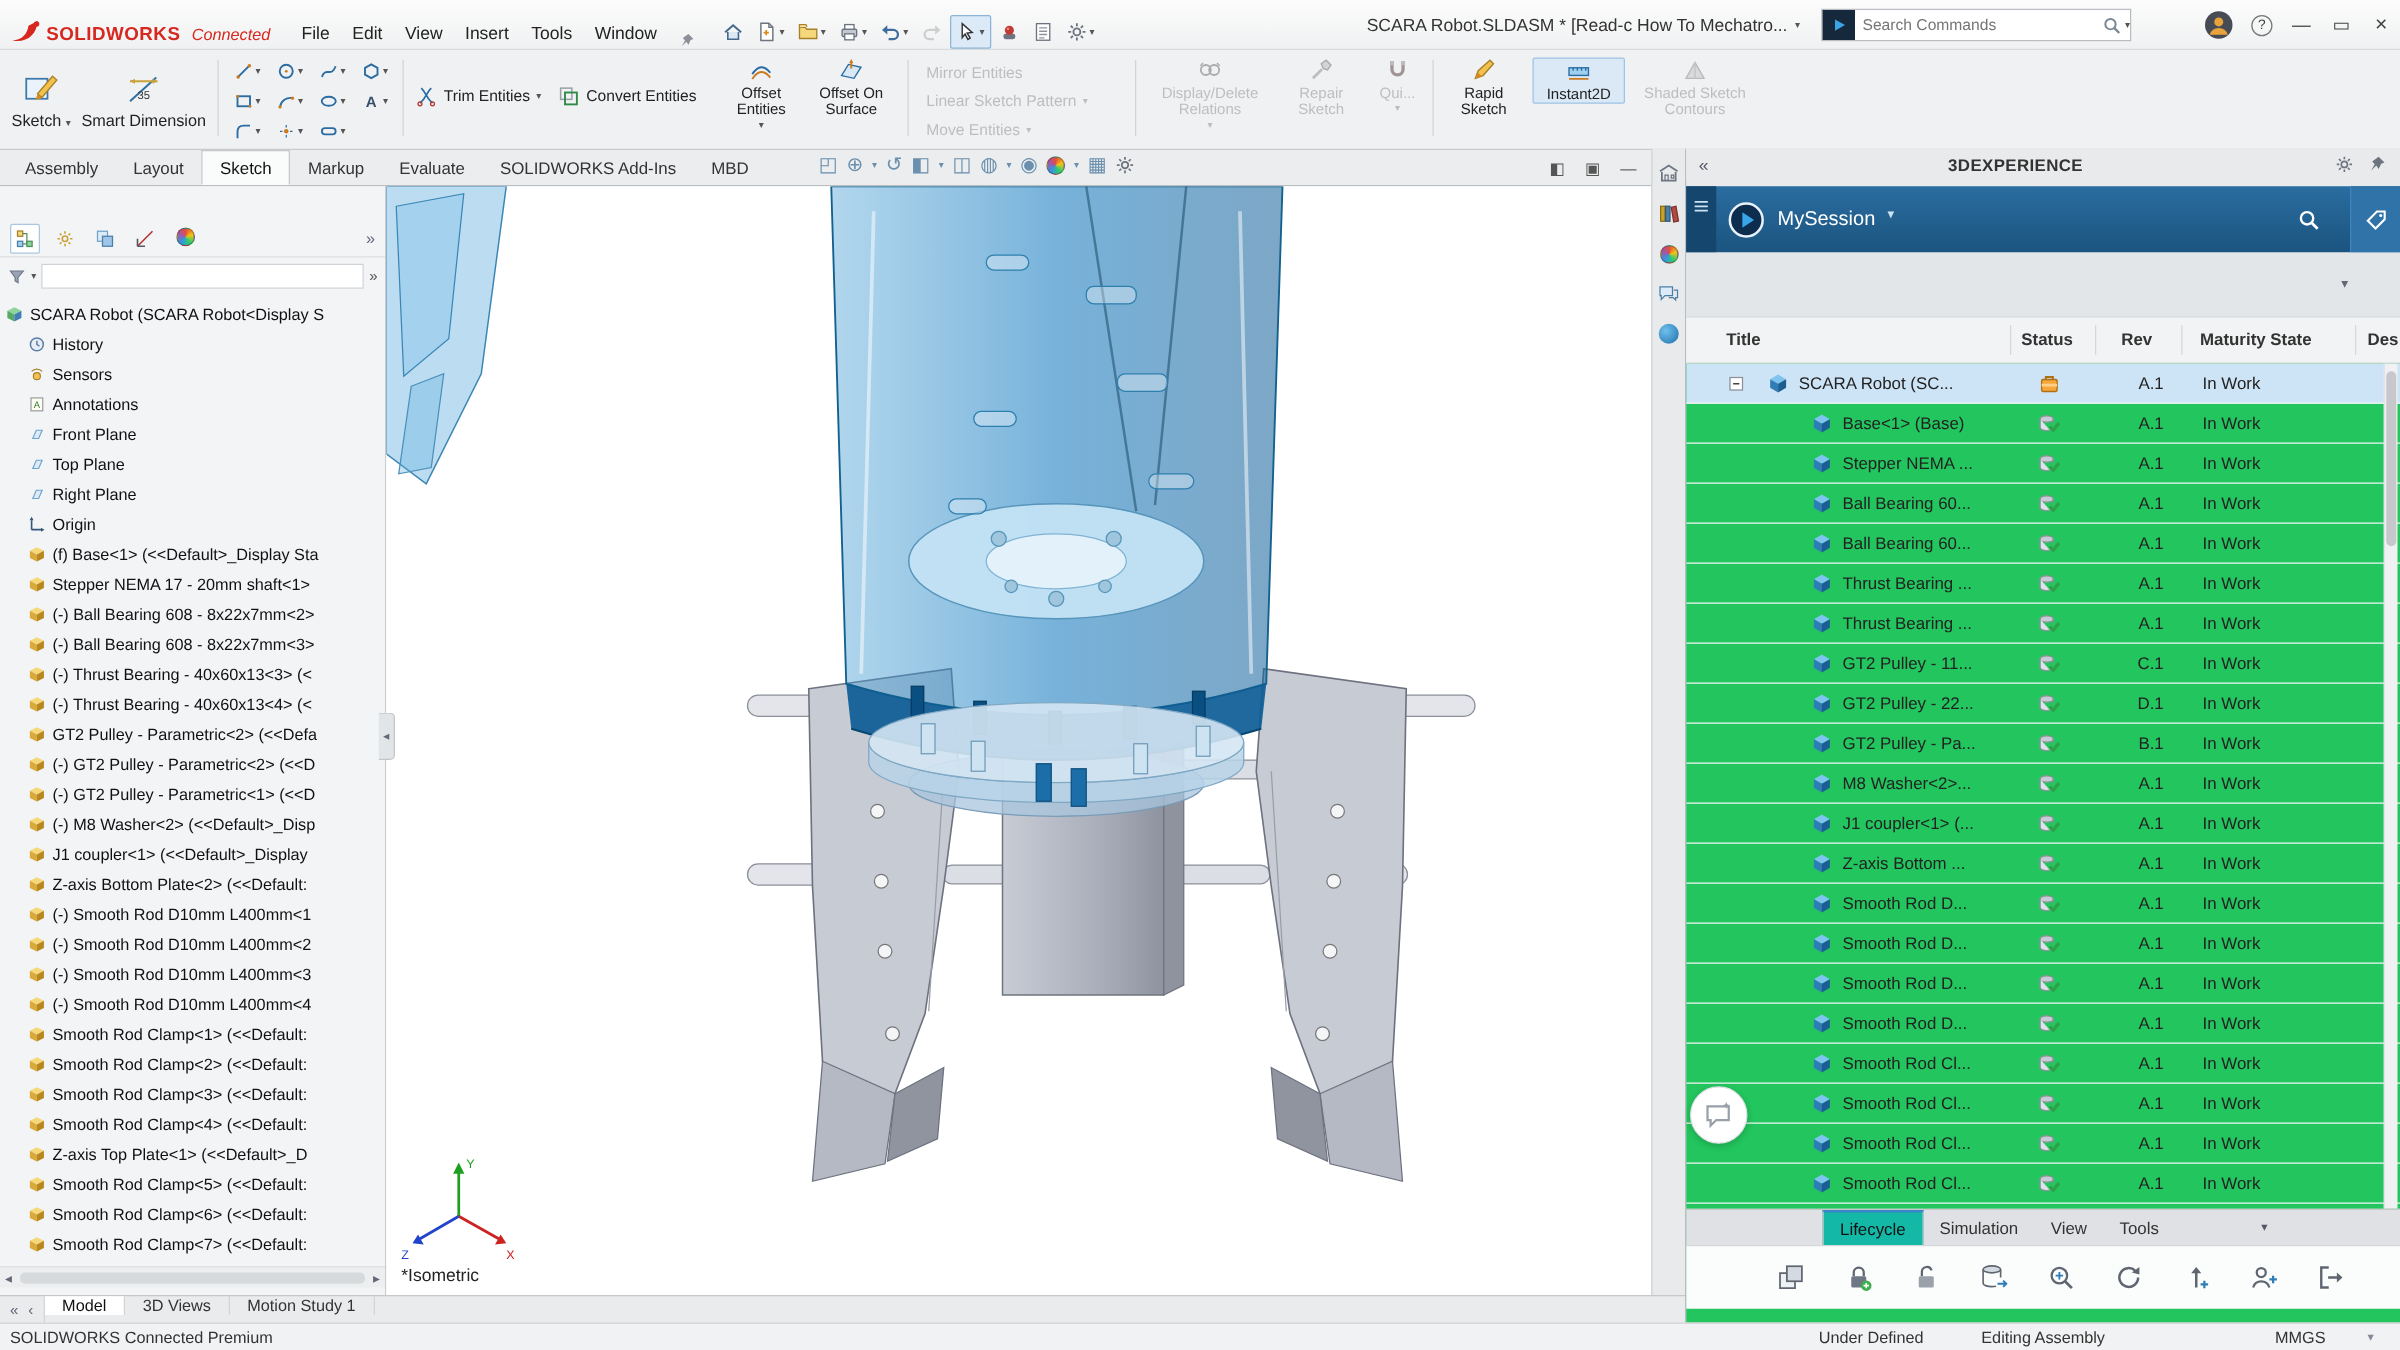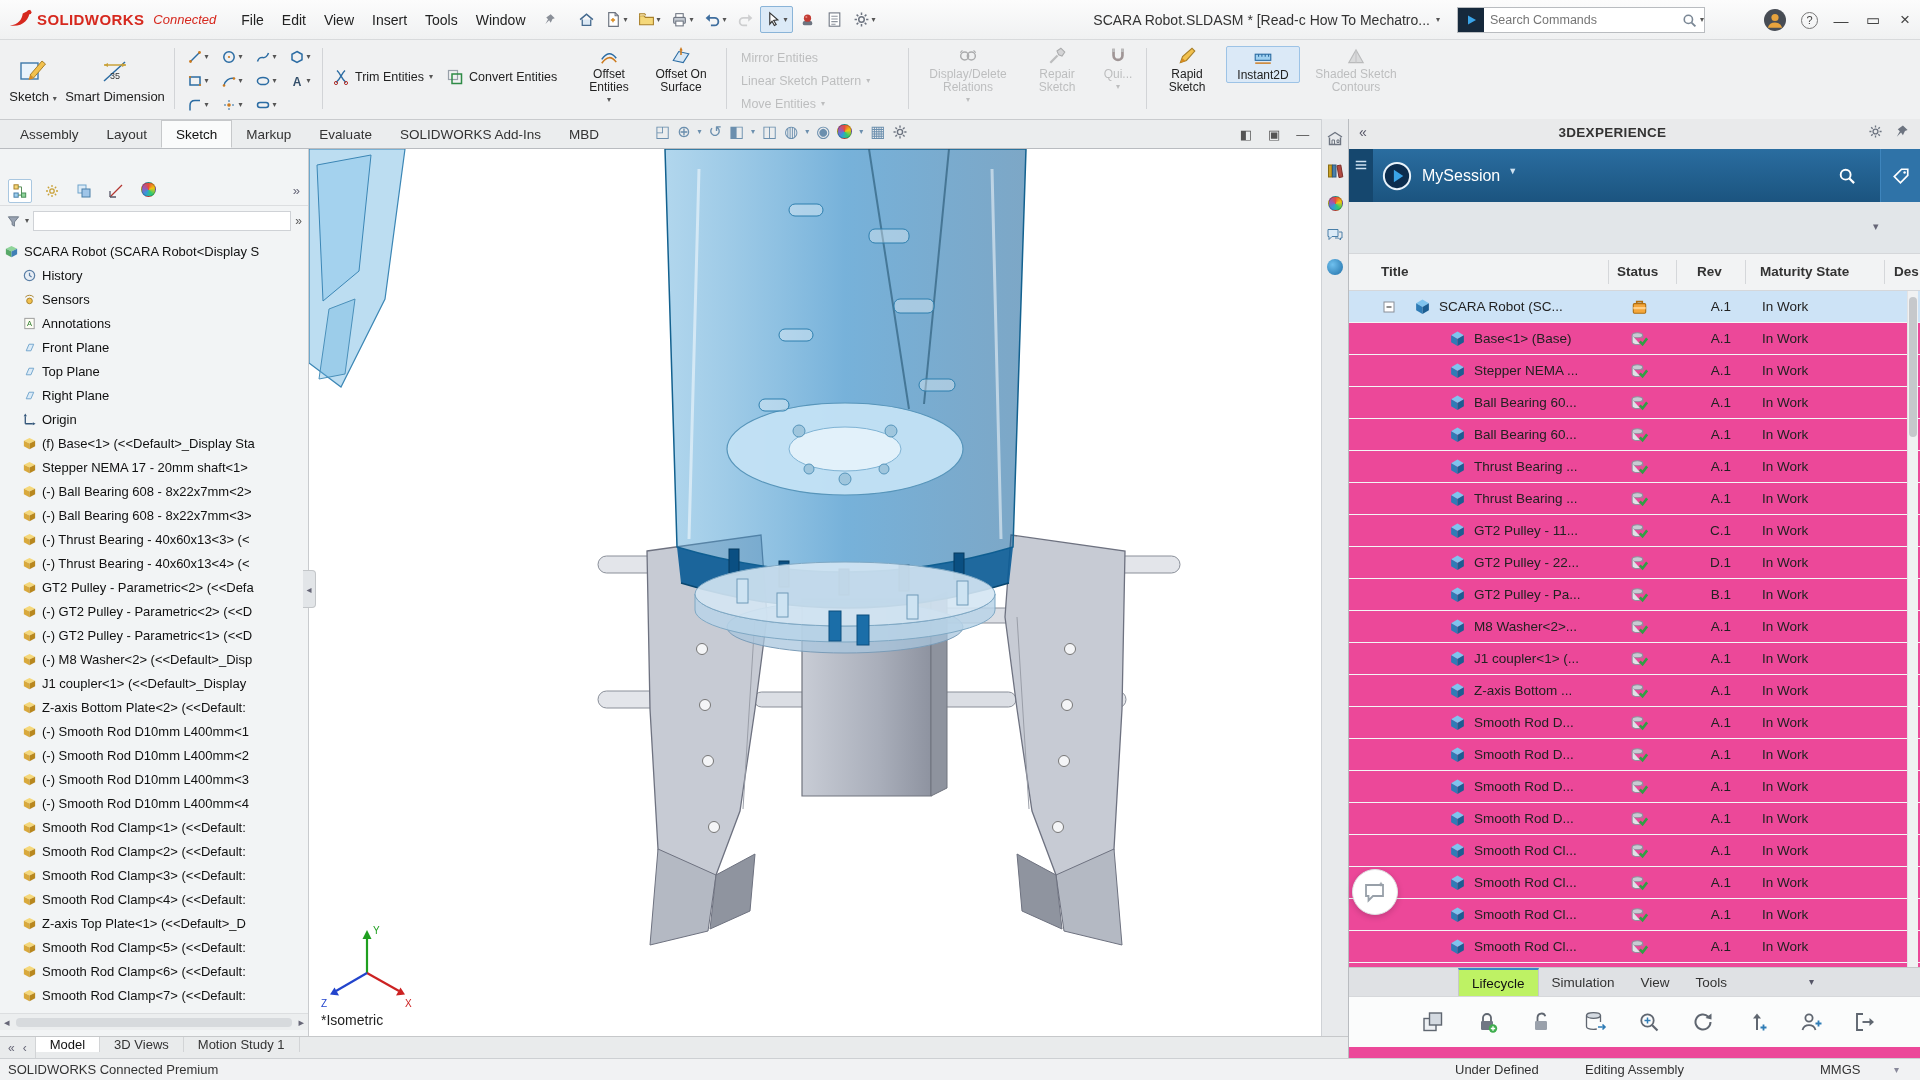--- a/index.html
+++ b/index.html
@@ -4,21 +4,21 @@
 <style>
   *{box-sizing:border-box;margin:0;padding:0}
   html,body{width:1920px;height:1080px;overflow:hidden}
   body{font-family:"Liberation Sans",sans-serif;font-size:13px;color:#222;background:#fff;user-select:none}
   #app{position:relative;width:1920px;height:1080px;background:#f2f3f4;overflow:hidden}
   .abs{position:absolute}
   svg{display:block}
   .dd{font-size:8px;color:#555;line-height:1}
 
   
-  #menubar{position:absolute;left:0;top:0;width:1920px;height:40px;background:linear-gradient(#fcfcfc,#f0f1f2);border-bottom:1px solid #d8dadc;display:flex;align-items:center;padding:0 8px}
+  #menubar{position:absolute;left:0;top:0;width:1920px;height:40px;background:linear-gradient(#fcfcfc,#f0f1f2);border-bottom:1px solid #d8dadc;display:flex;align-items:flex-end;padding:0 8px}
   .logo{display:flex;align-items:center;gap:5px;margin-right:16px}
   .logo svg{width:24px;height:24px}
   .logo b{color:#d6281e;font-size:15px;letter-spacing:.4px}
   .logo i{color:#d6281e;font-size:13px;font-style:italic;margin-left:4px}
   #menus{display:flex;align-items:center}
   .menu-item{padding:5px 9px;font-size:14px;color:#222;cursor:default}
   .menu-pin{margin:0 8px;display:inline-block}
   .menu-pin svg{width:13px;height:13px}
   #qat{display:flex;align-items:center;gap:2px;margin-left:10px}
   .qat-btn{display:flex;align-items:center;gap:2px;padding:4px 4px;border-radius:2px}
@@ -116,39 +116,39 @@
   #dexsearchrow{position:absolute;left:0;top:83px;width:100%;height:51px;background:#e2e6e9}
   #dexsearch{position:absolute;left:33px;top:10px;width:477px;height:32px;background:#fff;border:1px solid #c3c9ce;border-radius:3px;display:flex;align-items:center}
   #dexsearch input{flex:1;border:none;outline:none;padding:0 12px;font-size:14px;color:#555;min-width:0;font-family:"Liberation Sans",sans-serif}
   #dexsearch .mag{color:#7a8795;margin-right:10px;width:16px;height:16px}
   #dexsearch .mag svg{width:16px;height:16px}
   #dexsearchrow .chev{position:absolute;left:524px;top:18px;color:#667;font-size:11px}
   #dexcols{position:absolute;left:0;top:134px;width:100%;height:38px;background:#f2f3f4;border-top:1px solid #d5d7da;border-bottom:1px solid #d5d7da}
   .dcol{position:absolute;top:10px;font-size:13.5px;font-weight:bold;color:#333;white-space:nowrap}
   .dcol.c0{left:32px}.dcol.c1{left:268px}.dcol.c2{left:348px}.dcol.c3{left:411px}.dcol.c4{left:545px}
   .colsep{position:absolute;top:6px;bottom:6px;width:1px;background:#d5d7da}
-  #dexrows{position:absolute;left:0;top:172px;width:100%;height:776px;background:#ec4899;overflow:hidden}
+  #dexrows{position:absolute;left:0;top:172px;width:100%;height:776px;background:#22c55e;overflow:hidden}
   .drow{position:relative;height:32px;border-bottom:1px solid #f4f5f6;font-size:13.5px}
   .drow.sel{background:#cde3f6}
   .dex-exp{position:absolute;left:34px;top:10px;width:12px;height:12px}
   .dex-exp svg{width:12px;height:12px}
   .dcube{position:absolute;left:100px;top:7px;width:17px;height:17px}
   .dcube.rootc{left:65px}
   .dcube svg{width:17px;height:17px}
   .dtitle{position:absolute;left:125px;top:8px;width:132px;white-space:nowrap;overflow:hidden;color:#222}
   .dtitle.roott{left:90px;width:165px}
   .dstat{position:absolute;left:281px;top:7px;width:19px;height:18px}
   .dstat svg{width:19px;height:18px}
   .drev{position:absolute;left:336px;top:8px;width:46px;text-align:right;color:#222}
   .dstate{position:absolute;left:413px;top:8px;width:125px;color:#222}
   #dexscroll{position:absolute;left:558px;top:172px;width:11px;height:676px;background:#f0f1f2;border-left:1px solid #e2e3e5}
   #dexscroll .sthumb{position:absolute;left:1px;top:6px;width:8px;height:140px;background:#c6c8cb;border-radius:4px}
   #dexfoottabs{position:absolute;left:0;top:848px;width:100%;height:29px;background:#dfe1e4;border-top:1px solid #c6c8ca;display:flex;align-items:stretch;padding-left:109px}
   .ftab{display:flex;align-items:center;padding:0 13px;font-size:13.5px;color:#333}
-  .ftab.active{background:#bef264;border:1px solid #c6c8ca;border-bottom:none;border-top:2px solid #3a87c8;color:#111}
+  .ftab.active{background:#14b8a6;border:1px solid #c6c8ca;border-bottom:none;border-top:2px solid #3a87c8;color:#111}
   #dexfoottabs .fchev{position:absolute;right:106px;top:8px;color:#556;font-size:10px}
   #dextoolbar{position:absolute;left:0;top:877px;width:100%;height:51px;background:#fbfcfc;border-top:1px solid #d6d8db;display:flex;align-items:center;gap:30px;padding-left:72px}
   .dtool{width:24px;height:24px;display:flex;align-items:center;justify-content:center}
   .dtool svg{width:24px;height:24px}
   #chatbtn{position:absolute;left:1352px;top:869px;width:46px;height:46px;border-radius:50%;background:#fff;border:1px solid #dfe1e3;box-shadow:0 2px 6px rgba(0,0,0,.18);display:flex;align-items:center;justify-content:center;z-index:6}
   #chatbtn svg{width:26px;height:26px}
 
   
   #modeltabs{position:absolute;left:0;top:1036px;width:1348px;height:22px;background:#e9ebec;border-top:1px solid #c6c8ca;display:flex;align-items:stretch}
   #modeltabs .nav{display:flex;align-items:center;gap:8px;padding:0 8px;color:#667;font-size:12px;border-right:1px solid #d2d4d6}

